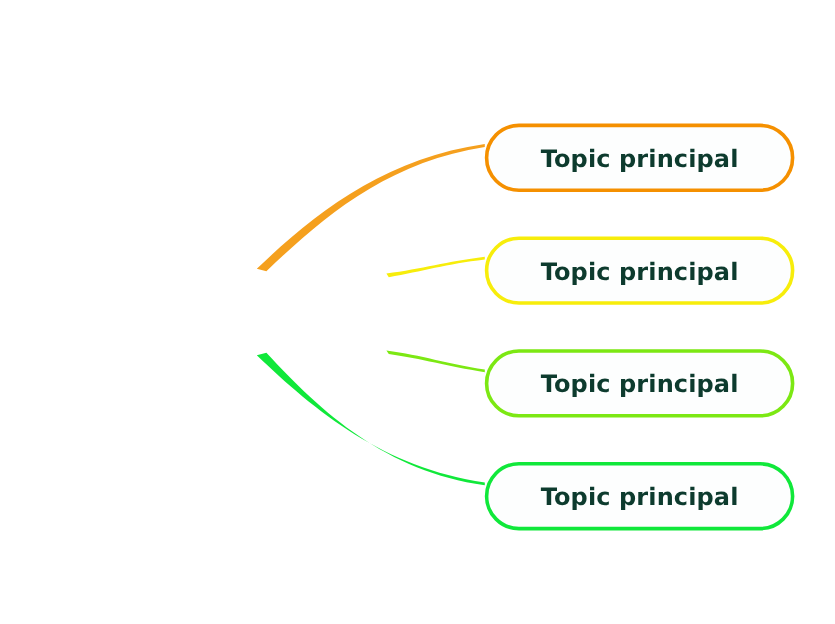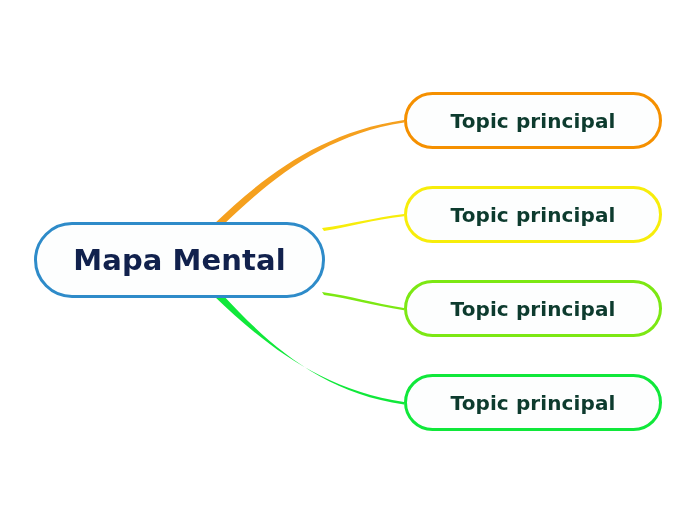--- a/index.html
+++ b/index.html
@@ -50,20 +50,21 @@
   }
   #central-node .node-label {
     font-size: 29px;
   }
   .topic-node {
     left: 404px;
     width: 258px;
     height: 57px;
     border-width: 3px;
     border-radius: 29px;
+    margin-top: 11px;
   }
   .topic-node .node-label {
     font-size: 20px;
   }
   #topic-node-1 { top: 92px; }
   #topic-node-2 { top: 186px; }
   #topic-node-3 { top: 280px; }
   #topic-node-4 { top: 374px; }
 </style>
 </head>
@@ -75,23 +76,20 @@
 
     <path d="M 214 224 C 262 178 320 132 404 120 L 404 122.4 C 322 135 268 182 222 226 Z" fill="#f5a01e"></path>
 
     <path d="M 322 228 C 352 224 372 218 404 214 L 404 216.2 C 372 220 352 226 324 231 Z" fill="#f7ed0b"></path>
 
     <path d="M 322 292 C 352 296 372 303 404 308 L 404 310.2 C 372 305 352 299 324 295 Z" fill="#7ce813"></path>
 
     <path d="M 214 296 C 262 342 320 390 404 402 L 404 404.4 C 322 393 268 344 222 294 Z" fill="#10e83a"></path>
   </svg>
 
-  <div class="node" id="central-node" style="border-color:#2e8bc9;">
-    <span class="node-label" style="color:#11214d;">Mapa Mental</span>
-  </div>
 
   <div class="node topic-node" id="topic-node-1" style="border-color:#f59000;">
     <span class="node-label" style="color:#0d3b2e;">Topic principal</span>
   </div>
 
   <div class="node topic-node" id="topic-node-2" style="border-color:#f7ed0b;">
     <span class="node-label" style="color:#0d3b2e;">Topic principal</span>
   </div>
 
   <div class="node topic-node" id="topic-node-3" style="border-color:#7ce813;">

